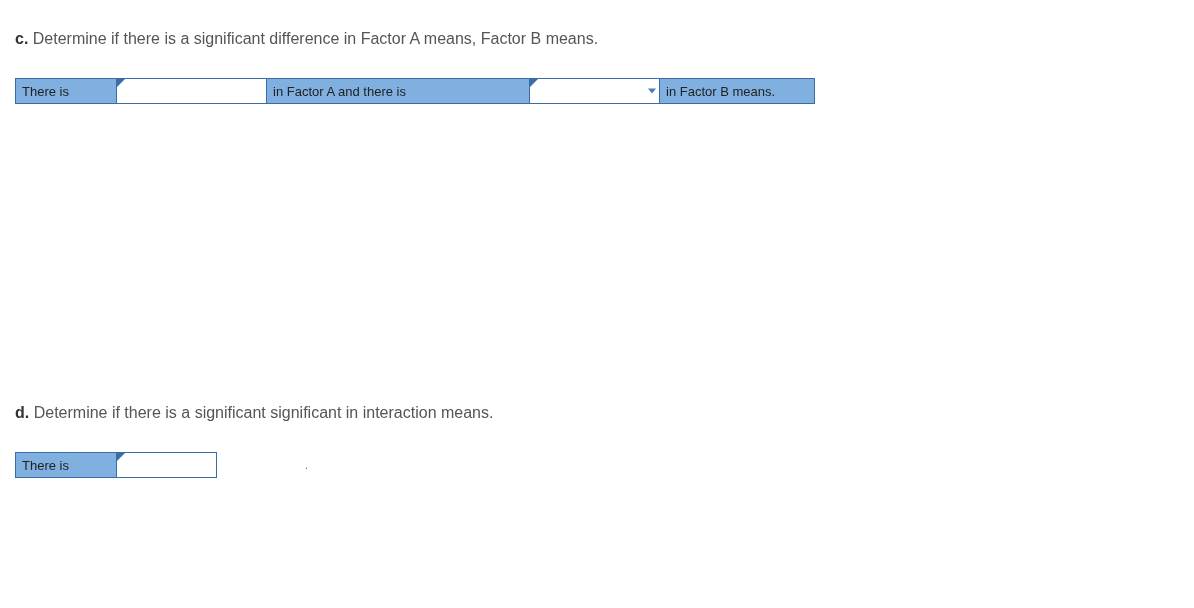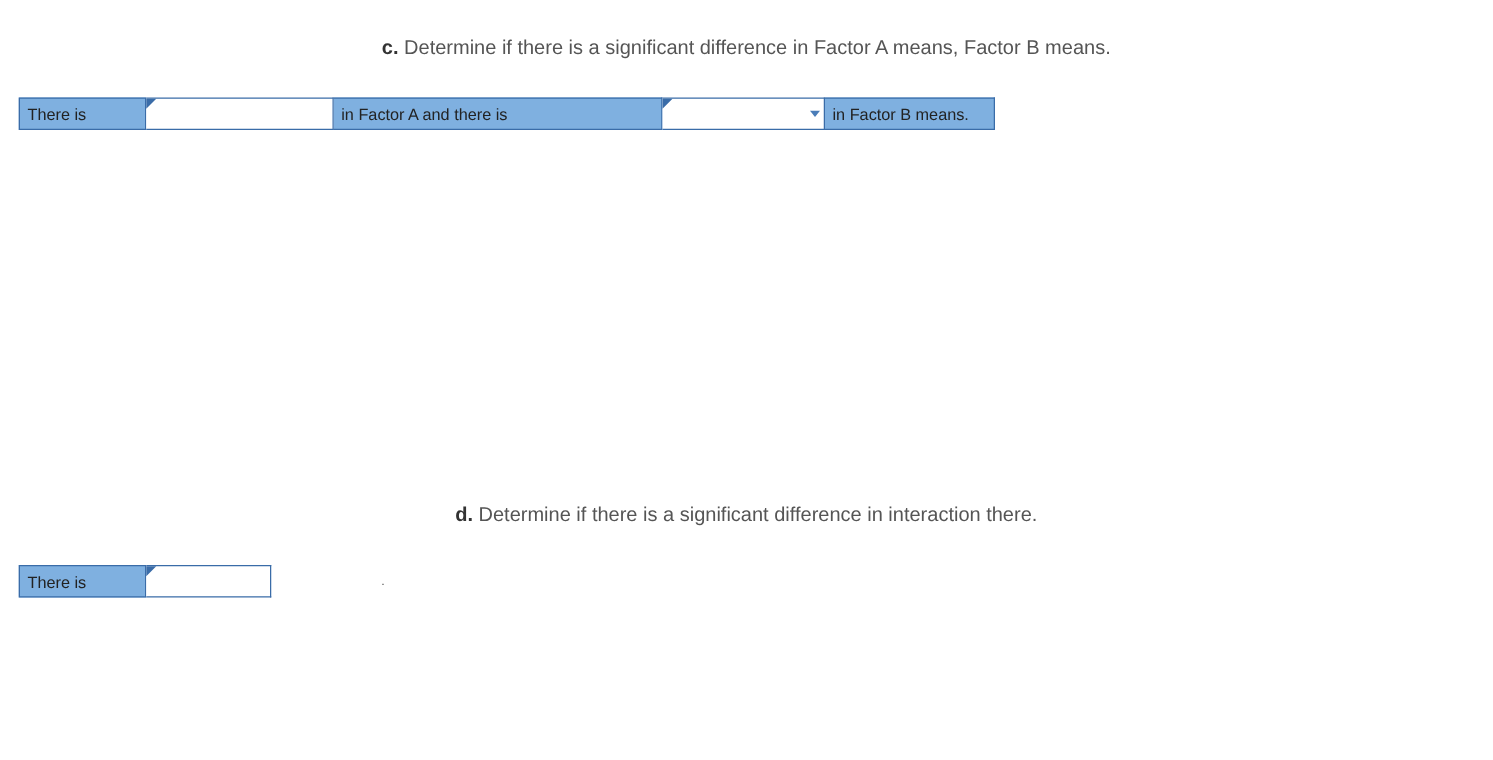--- a/index.html
+++ b/index.html
@@ -1,19 +1,18 @@
 <!DOCTYPE html>
 <html><head>
   <meta charset="utf-8">
   <style>
     * {
       box-sizing: border-box;
       margin: 0;
       padding: 0;
-      text-align: center;
     }
 
     body {
       font-family: Arial, Helvetica, sans-serif;
       background: #ffffff;
       padding: 30px 15px;
       font-size: 15px;
       color: #555;
     }
 
@@ -96,21 +95,21 @@
       transform: translateY(-50%);
       width: 0;
       height: 0;
       border-style: solid;
       border-width: 5px 4px 0 4px;
       border-color: #4a7db8 transparent transparent transparent;
     }
 
     .cell-intro { width: 102px; }
     .cell-mid { width: 263px; }
-    .cell-end { width: 136px; }
+    .cell-end { width: 155px; }
 
     .spacer-large {
       height: 260px;
     }
 
     .input-inner {
       flex: 1;
       height: 100%;
       background: transparent;
       border: none;
@@ -148,21 +147,21 @@
     </div>
     <div class="blue-cell cell-end">in Factor B means.</div>
   </div>
 </div>
 
 <div class="spacer-large"></div>
 
 <div class="question-block">
   <p class="question-prompt">
     <span class="label">d.</span>
-    <span>Determine if there is a significant difference in interaction there.</span>
+    <span>Determine if there is a significant significant in interaction means.</span>
   </p>
 
   <div class="answer-row">
     <div class="blue-cell cell-intro">There is</div>
     <div class="input-cell small">
       <span class="corner-triangle"></span>
       <input class="input-inner" type="text" readonly="" value="" style="">
       <span class="tiny-text">.</span>
     </div>
   </div>

